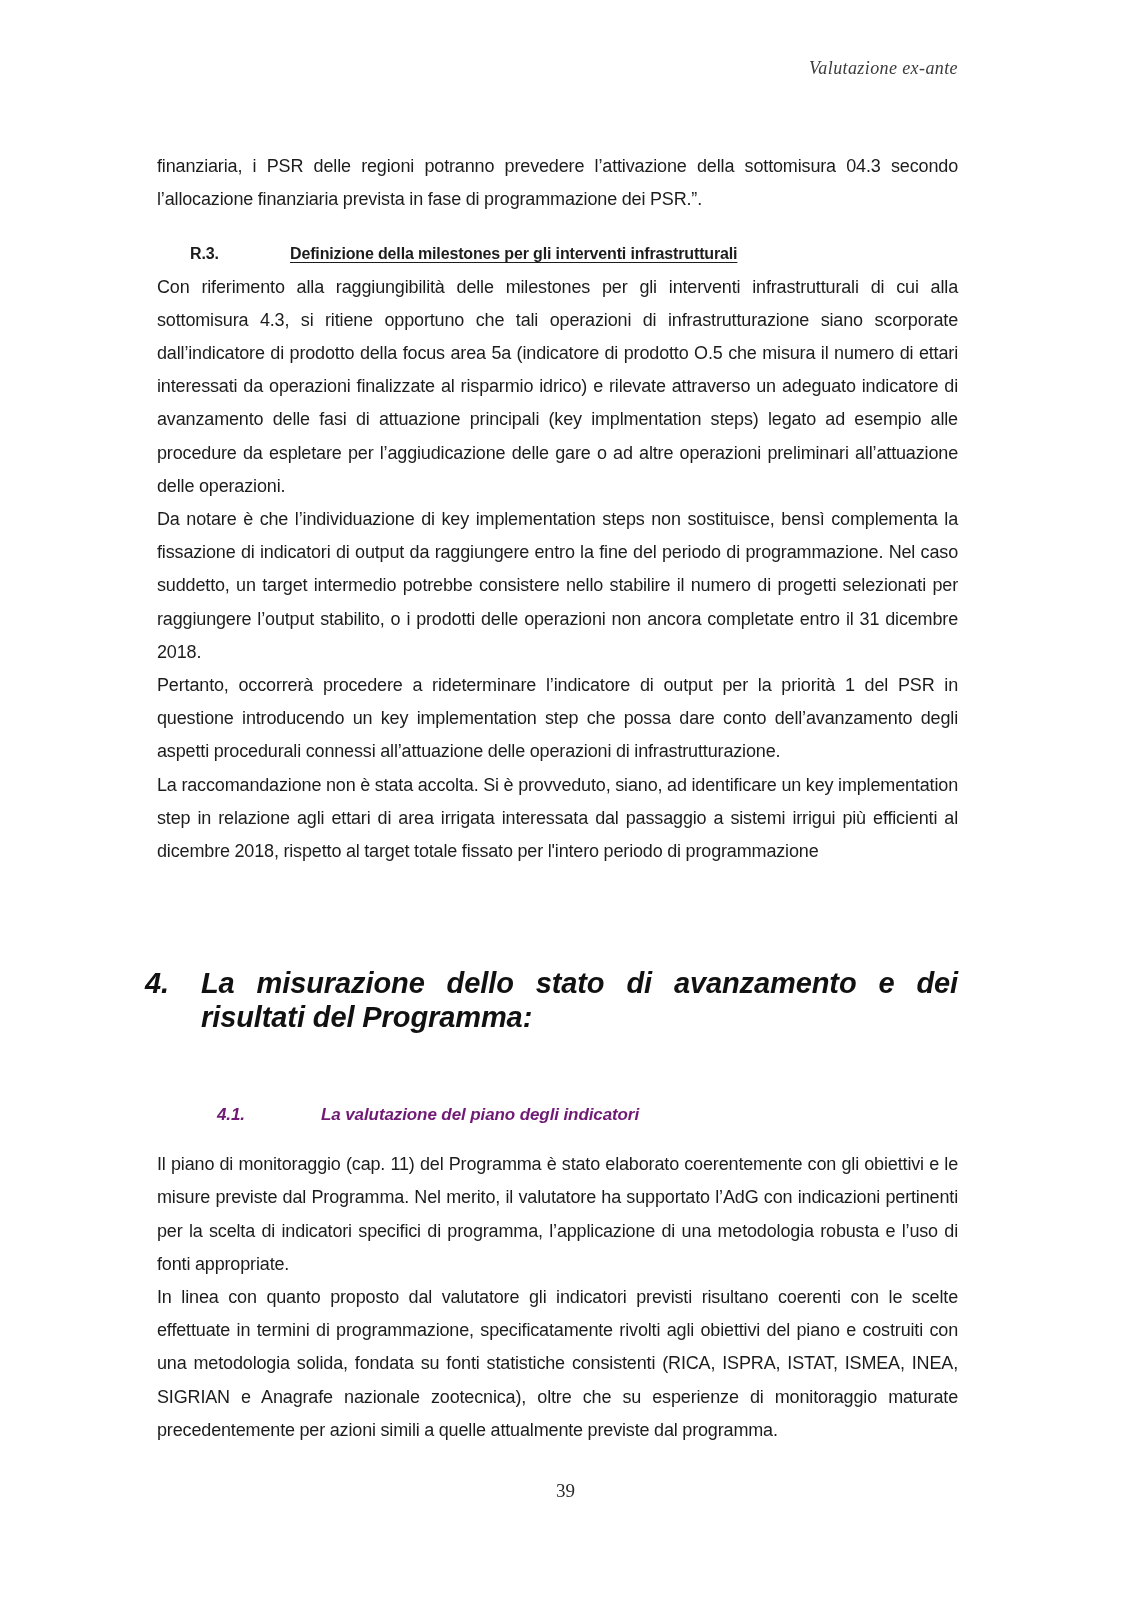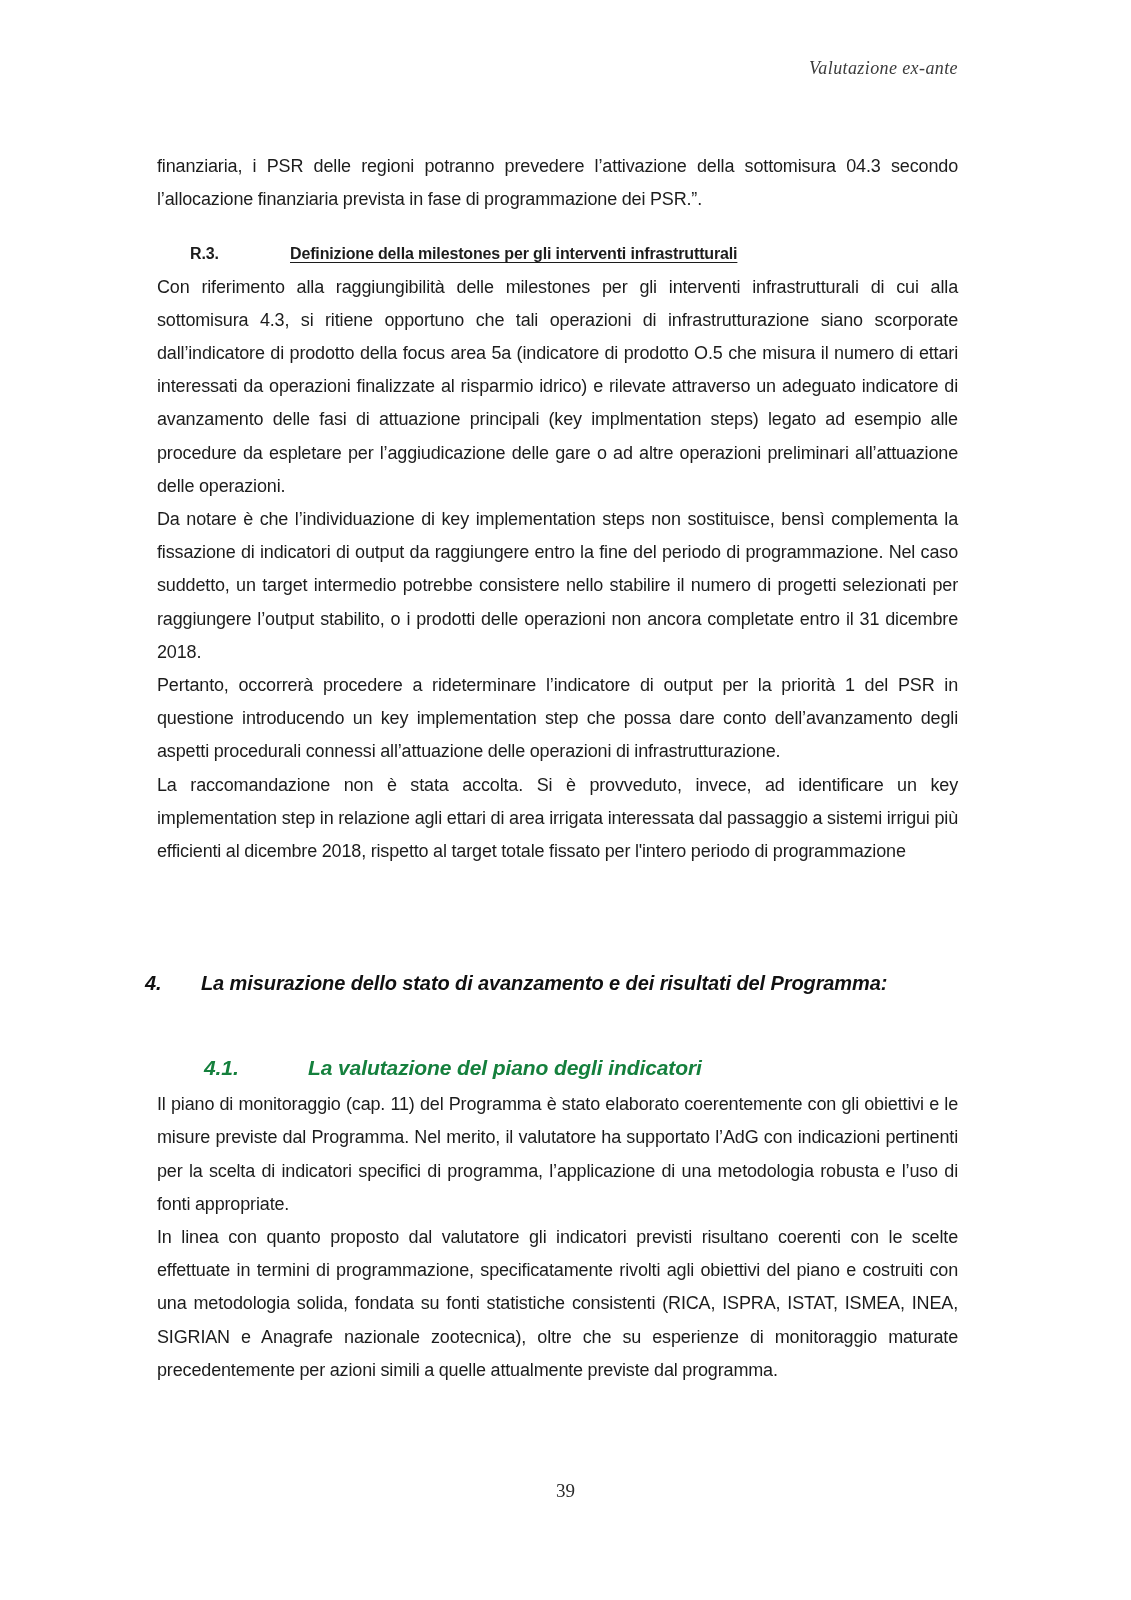--- a/index.html
+++ b/index.html
@@ -73,43 +73,43 @@
     width: 100px;
     margin-left: 33px;
   }
   .rec-heading .rec-title {
     text-decoration: underline;
     text-underline-offset: 3px;
   }
 
   .h-section {
     margin: 0;
-    font-size: 20px;
+    font-size: 29px;
     line-height: 34px;
     font-weight: bold;
     font-style: italic;
     color: #111111;
     text-align: justify;
     text-justify: inter-word;
     padding-left: 44px;
     text-indent: -28px;
     letter-spacing: -0.1px;
   }
   .h-section .sec-num {
     display: inline-block;
     width: 28px;
   }
 
   .h-subsection {
-    margin: 3px;
-    font-size: 21px;
+    margin: 16px;
+    font-size: 17px;
     line-height: 34px;
     font-weight: bold;
     font-style: italic;
-    color: #15803d;
+    color: #701a75;
     letter-spacing: -0.1px;
     white-space: nowrap;
     padding-left: 44px;
   }
   .h-subsection .sub-num {
     display: inline-block;
     width: 104px;
   }
 
   .gap-xl { height: 98px; }
@@ -141,21 +141,21 @@
     <div class="rec-heading">
       <span class="rec-num">R.3.</span><span class="rec-title">Definizione della milestones per gli interventi infrastrutturali</span>
     </div>
 
     <p class="para">Con riferimento alla raggiungibilità delle milestones per gli interventi infrastrutturali di cui alla sottomisura 4.3, si ritiene opportuno che tali operazioni di infrastrutturazione siano scorporate dall’indicatore di prodotto della focus area 5a (indicatore di prodotto O.5 che misura il numero di ettari interessati da operazioni finalizzate al risparmio idrico) e rilevate attraverso un adeguato indicatore di avanzamento delle fasi di attuazione principali (key implmentation steps) legato ad esempio alle procedure da espletare per l’aggiudicazione delle gare o ad altre operazioni preliminari all’attuazione delle operazioni.</p>
 
     <p class="para">Da notare è che l’individuazione di key implementation steps non sostituisce, bensì complementa la fissazione di indicatori di output da raggiungere entro la fine del periodo di programmazione. Nel caso suddetto, un target intermedio potrebbe consistere nello stabilire il numero di progetti selezionati per raggiungere l’output stabilito, o i prodotti delle operazioni non ancora completate entro il 31 dicembre 2018.</p>
 
     <p class="para">Pertanto, occorrerà procedere a rideterminare l’indicatore di output per la priorità 1 del PSR in questione introducendo un key implementation step che possa dare conto dell’avanzamento degli aspetti procedurali connessi all’attuazione delle operazioni di infrastrutturazione.</p>
 
-    <p class="para">La raccomandazione non è stata accolta. Si è provveduto, invece, ad identificare un key implementation step in relazione agli ettari di area irrigata interessata dal passaggio a sistemi irrigui più efficienti al dicembre 2018, rispetto al target totale fissato per l'intero periodo di programmazione</p>
+    <p class="para">La raccomandazione non è stata accolta. Si è provveduto, siano, ad identificare un key implementation step in relazione agli ettari di area irrigata interessata dal passaggio a sistemi irrigui più efficienti al dicembre 2018, rispetto al target totale fissato per l'intero periodo di programmazione</p>
 
     <div class="gap-xl"></div>
 
     <p class="h-section"><span class="sec-num">4.</span><span>La misurazione dello stato di avanzamento e dei risultati del Programma:</span></p>
 
     <div class="gap-l"></div>
 
     <p class="h-subsection"><span class="sub-num">4.1.</span><span>La valutazione del piano degli indicatori</span></p>
 
     <p class="para">Il piano di monitoraggio (cap. 11) del Programma è stato elaborato coerentemente con gli obiettivi e le misure previste dal Programma. Nel merito, il valutatore ha supportato l’AdG con indicazioni pertinenti per la scelta di indicatori specifici di programma, l’applicazione di una metodologia robusta e l’uso di fonti appropriate.</p>

